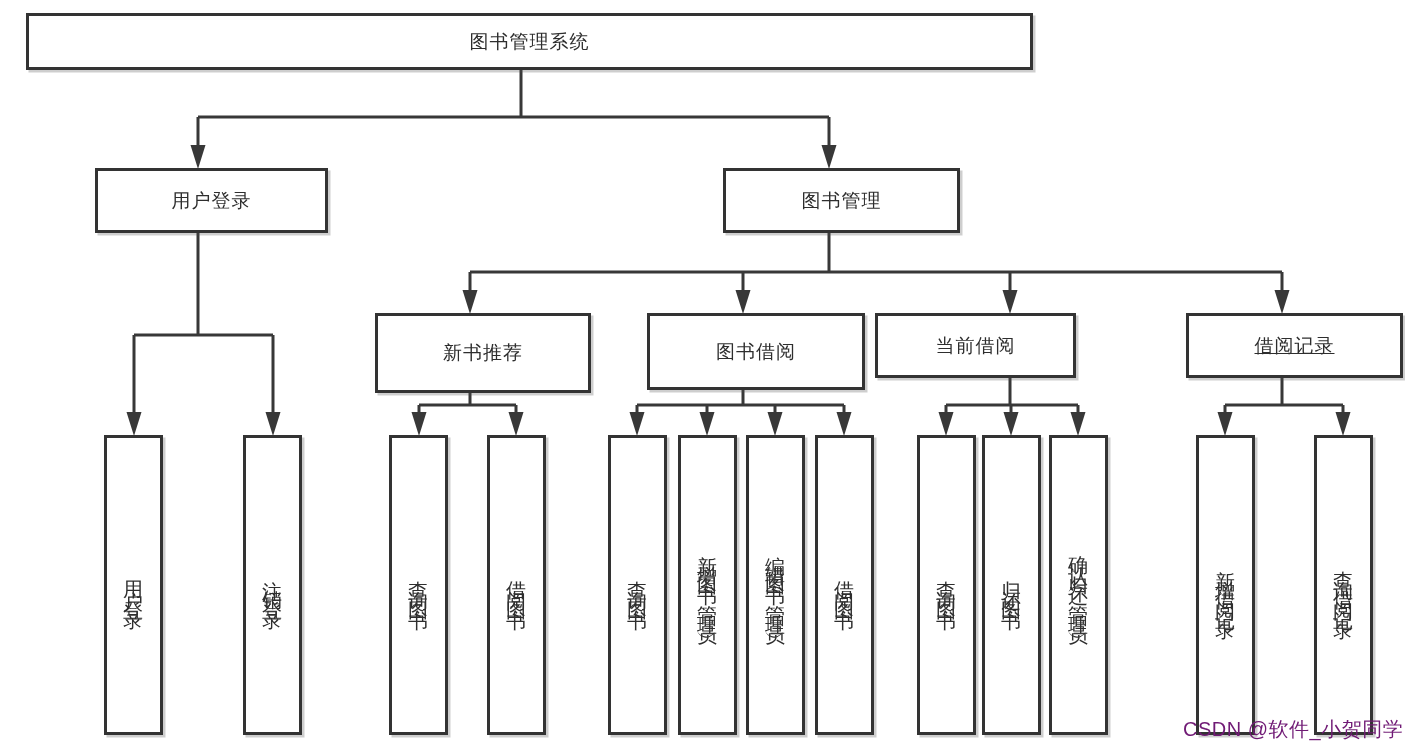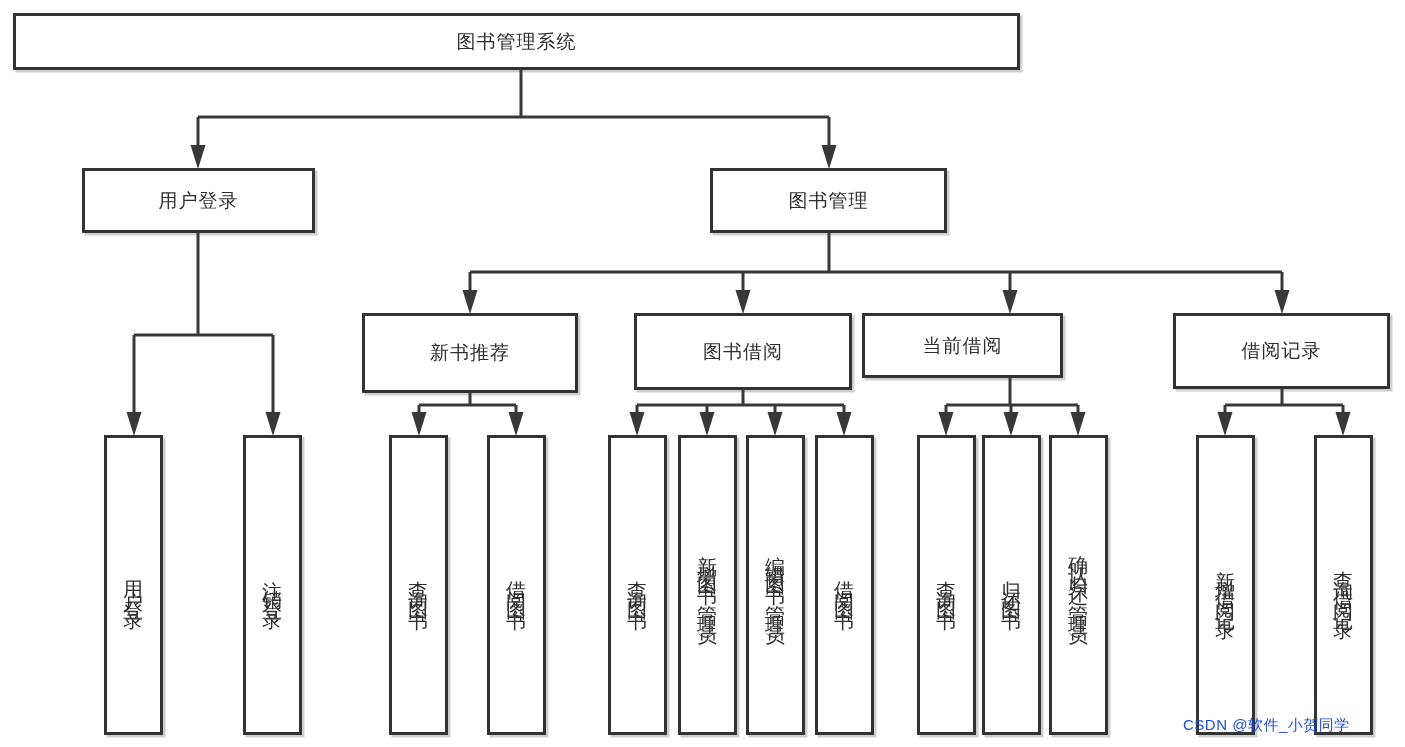--- a/index.html
+++ b/index.html
@@ -18,35 +18,35 @@
   .node {
     position: absolute;
     box-sizing: border-box;
     background: #ffffff;
     border: 3px solid #333333;
     box-shadow: 2.5px 2.5px 0 rgba(80,80,80,0.28);
     display: flex;
     align-items: center;
     justify-content: center;
   }
-  .h-node { font-size: 19px; letter-spacing: 1px; }
+  .h-node { font-size: 19px; letter-spacing: 1px; margin-left: 13px; }
   .v-node .v-label {
     writing-mode: vertical-rl;
     text-orientation: mixed;
     font-size: 20px;
     letter-spacing: 10px;
     line-height: 1;
     white-space: nowrap;
   }
   .watermark {
     position: absolute;
     left: 1183px;
     top: 716px;
-    font-size: 15px;
-    color: #1d4ed8;
+    font-size: 20px;
+    color: #701a75;
     letter-spacing: 0.5px;
     white-space: nowrap;
   }
 </style>
 </head>
 <body>
 
 <div class="stage">
 
   <svg class="connectors" width="1405" height="747" viewBox="0 0 1405 747">
@@ -112,21 +112,21 @@
 
   <div class="node h-node" style="left:362px; top:313px; width:216px; height:80px;">
     <span>新书推荐</span>
   </div>
   <div class="node h-node" style="left:634px; top:313px; width:218px; height:77px;">
     <span>图书借阅</span>
   </div>
   <div class="node h-node" style="left:862px; top:313px; width:201px; height:65px;">
     <span>当前借阅</span>
   </div>
-  <div class="node h-node" style="left:1173px; top:313px; width:217px; height:76px;">
+  <div class="node h-node" style="left:1173px; top:313px; width:217px; height:65px;text-decoration:underline;">
     <span>借阅记录</span>
   </div>
 
   <div class="node v-node" style="left:104px; top:435px; width:59px; height:300px;">
     <span class="v-label">用户登录</span>
   </div>
   <div class="node v-node" style="left:243px; top:435px; width:59px; height:300px;">
     <span class="v-label">注销登录</span>
   </div>
 

